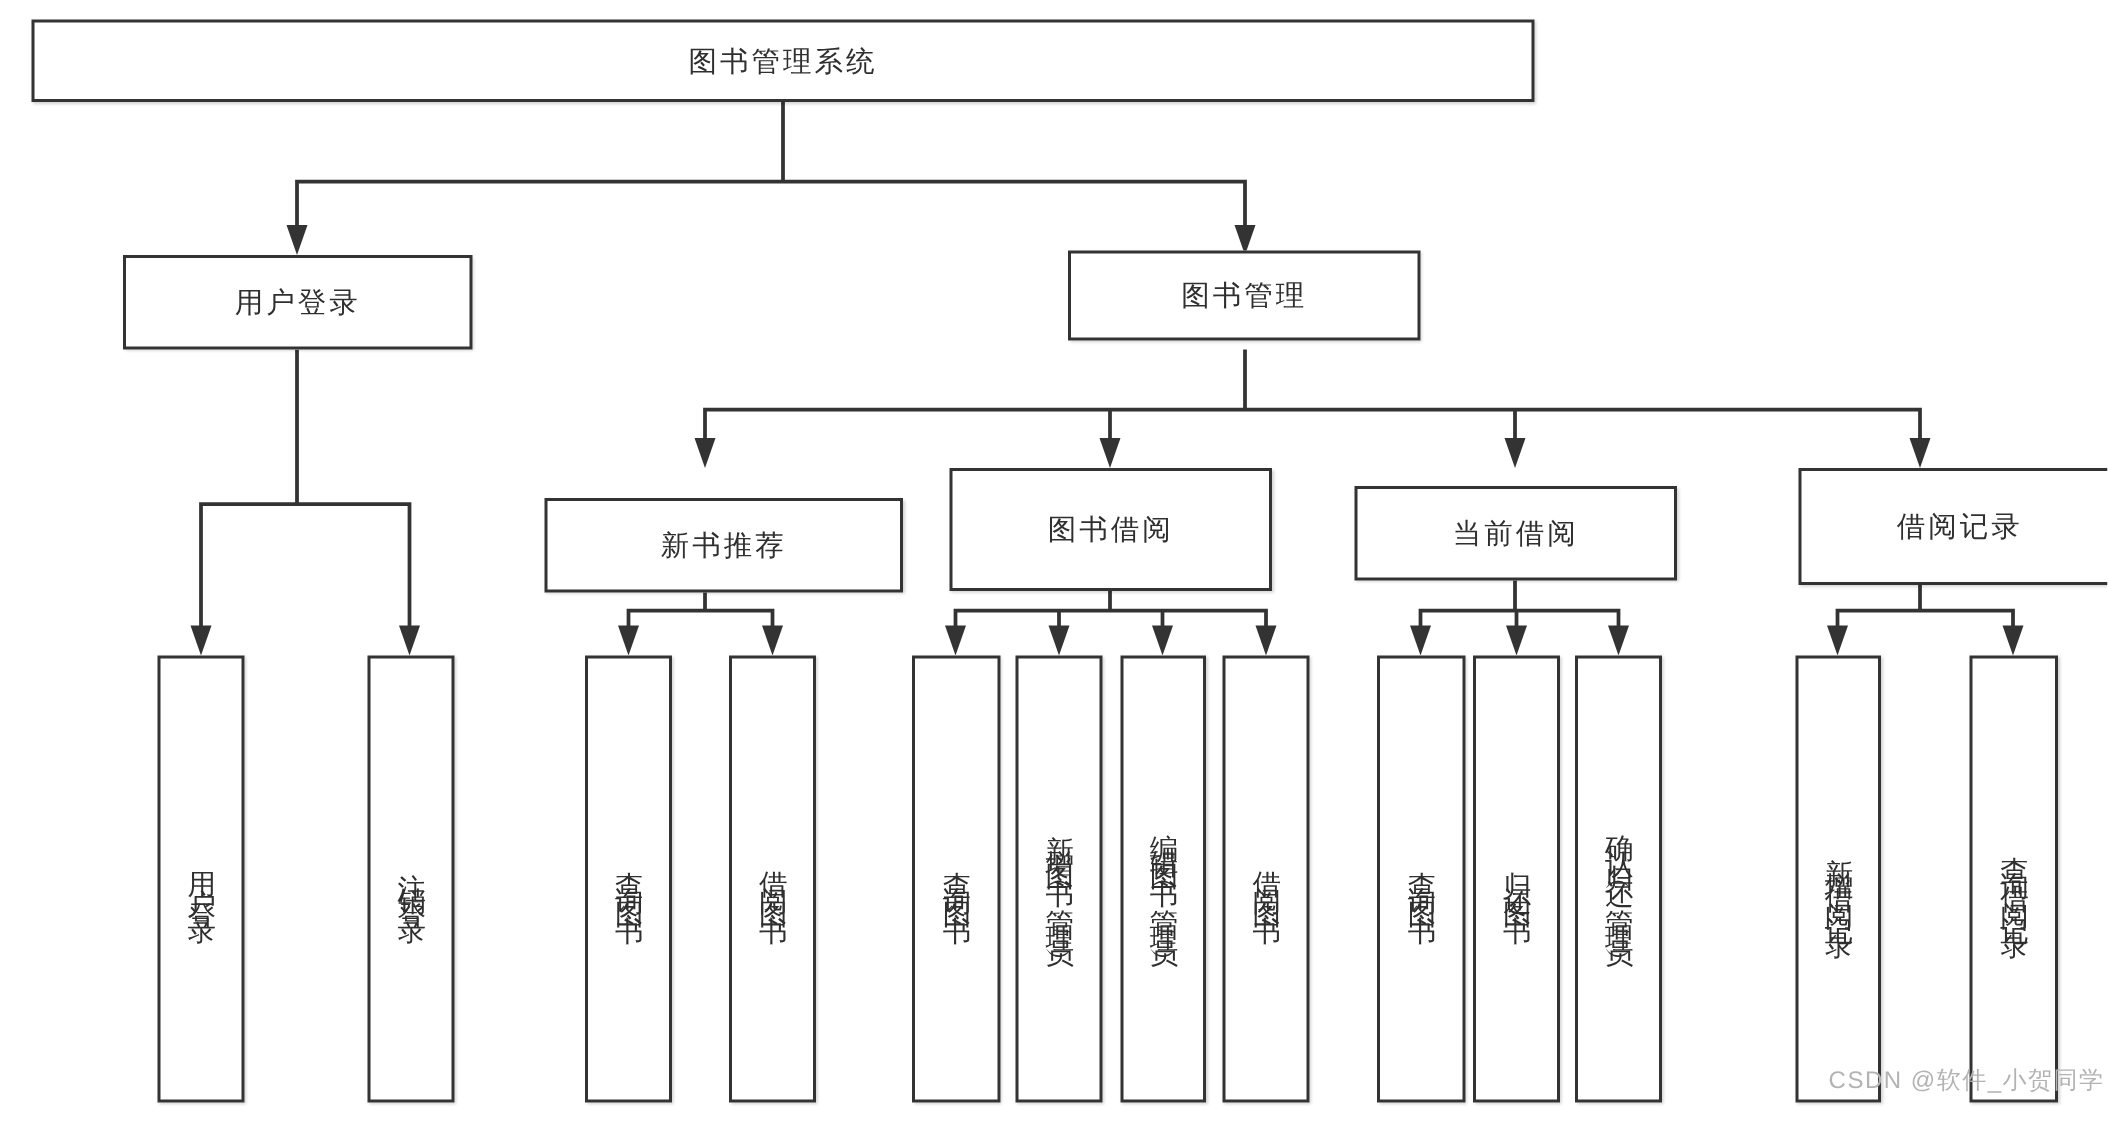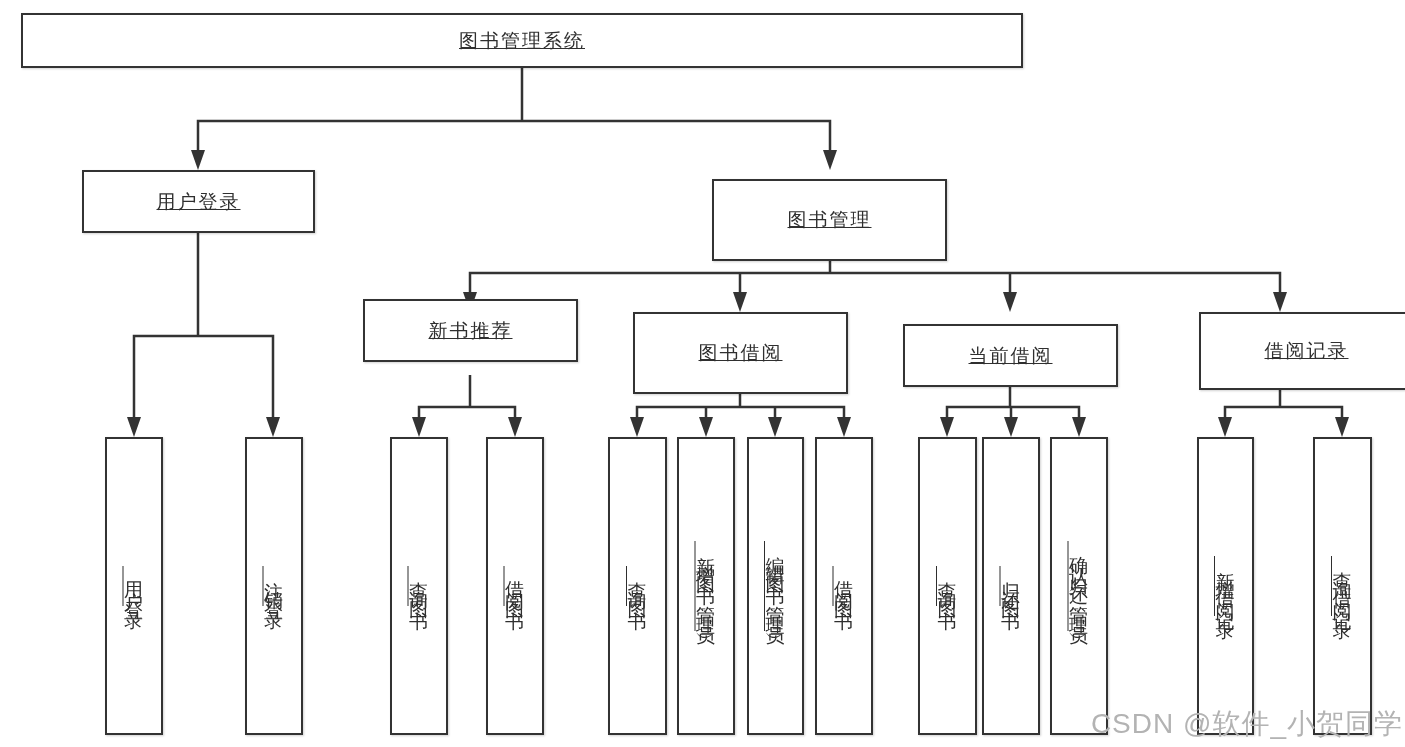--- a/index.html
+++ b/index.html
@@ -34,39 +34,38 @@
     position: absolute;
     box-sizing: border-box;
     border: 2px solid var(--color-line, #333333);
     background: var(--color-box_bg, #ffffff);
     color: var(--color-text, #2f2f2f);
     display: flex;
     align-items: center;
     justify-content: center;
     z-index: 2;
     box-shadow: 1px 1px 2px rgba(0,0,0,0.18);
-    text-decoration: underline;
   }
   .h-node {
     font-size: 19px;
     letter-spacing: 2px;
     white-space: nowrap;
   }
   .leaf {
     writing-mode: vertical-rl;
     font-size: 19px;
     letter-spacing: 10px;
     line-height: 1;
   }
   .watermark {
     position: absolute;
     right: 2px;
-    bottom: 4px;
+    bottom: 16px;
     z-index: 3;
-    font-size: 28px;
+    font-size: 16px;
     letter-spacing: 1px;
     color: var(--color-watermark, #b3b3b3);
     white-space: nowrap;
   }
 </style>
 </head>
 <body>
 
 <div id="canvas">
 
@@ -109,23 +108,23 @@
     <g>
       <path class="wire" d="M1280 375 V407 M1225 421 V407 H1342 V421"></path>
       <polygon class="arrow" points="1218,417 1232,417 1225,437"></polygon>
       <polygon class="arrow" points="1335,417 1349,417 1342,437"></polygon>
     </g>
   </svg>
 
   <div class="node h-node" style="left:21px;top:13px;width:1002px;height:55px">图书管理系统</div>
 
   <div class="node h-node" style="left:82px;top:170px;width:233px;height:63px">用户登录</div>
-  <div class="node h-node" style="left:712px;top:179px;width:235px;height:82px">图书管理</div>
+  <div class="node h-node" style="left:712px;top:167px;width:235px;height:60px">图书管理</div>
 
-  <div class="node h-node" style="left:363px;top:299px;width:215px;height:63px">新书推荐</div>
+  <div class="node h-node" style="left:363px;top:332px;width:239px;height:63px">新书推荐</div>
   <div class="node h-node" style="left:633px;top:312px;width:215px;height:82px">图书借阅</div>
   <div class="node h-node" style="left:903px;top:324px;width:215px;height:63px">当前借阅</div>
   <div class="node h-node" style="left:1199px;top:312px;width:215px;height:78px">借阅记录</div>
 
   <div class="node leaf" style="left:105px;top:437px;width:58px;height:298px">用户登录</div>
   <div class="node leaf" style="left:245px;top:437px;width:58px;height:298px">注销登录</div>
 
   <div class="node leaf" style="left:390px;top:437px;width:58px;height:298px">查询图书</div>
   <div class="node leaf" style="left:486px;top:437px;width:58px;height:298px">借阅图书</div>
 

